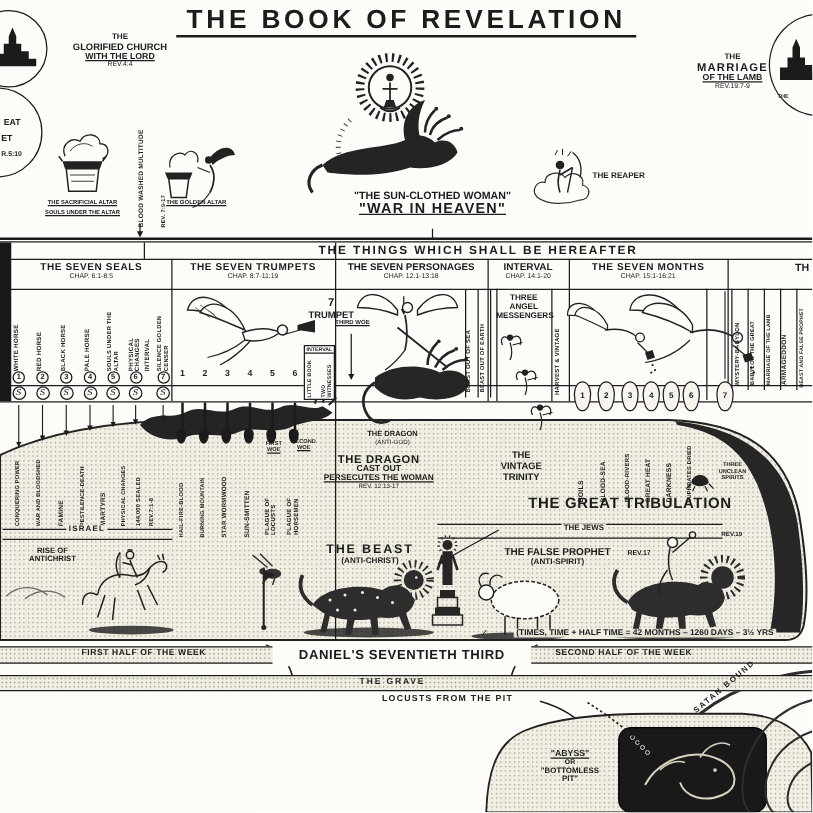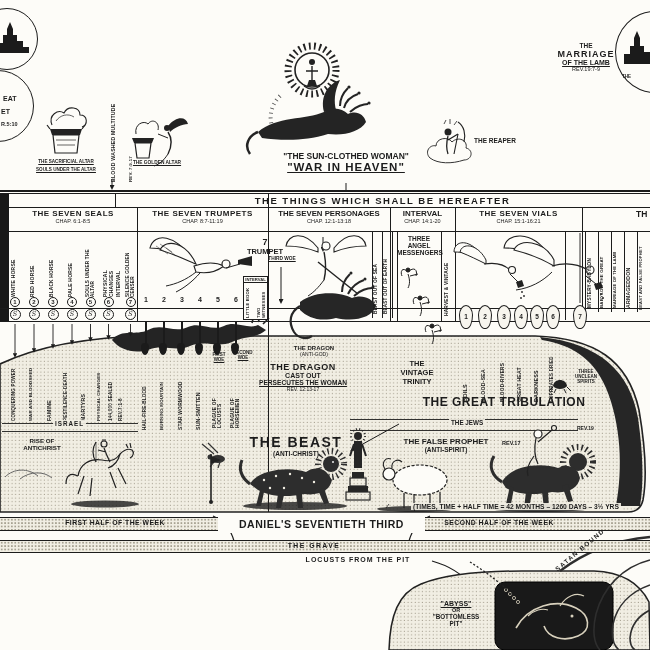--- a/index.html
+++ b/index.html
@@ -28,31 +28,40 @@
   border-radius:50% 50% 46% 46%/42% 42% 58% 58%;background:#f7f5ee;font-size:6.5px;
   font-weight:bold;text-align:center;line-height:22px}
 .patch{background:rgba(241,238,227,.92);padding:0 2px}
 .strip{position:absolute;left:0;width:650px;border-top:1.2px solid #1c1c1c;border-bottom:1.2px solid #1c1c1c}
 </style>
 </head>
 <body>
 
 <div class="stage">
 
+  <div class="abs c" style="left:0;top:4px;width:650px">
+    <span class="b" style="display:inline-block;font-size:21px;letter-spacing:3px;border-bottom:2.5px solid #1c1c1c;padding:0 8px">THE BOOK OF REVELATION</span>
+  </div>
 
   <div class="circ" style="left:-24px;top:8px;width:62px;height:62px">
     <svg width="62" height="62" viewBox="0 0 62 62">
       <path d="M20 44 V34 H26 V26 H30 V20 L33 13 L36 20 V26 H40 V32 H46 V38 H52 V44 Z" fill="#1b1b1b"></path>
     </svg>
   </div>
   <div class="circ" style="left:-38px;top:70px;width:72px;height:72px"></div>
   <div class="abs b" style="left:3px;top:95px;font-size:7px">EAT</div>
   <div class="abs b" style="left:1px;top:108px;font-size:7px">ET</div>
   <div class="abs b" style="left:1px;top:121px;font-size:5.5px">R.5:10</div>
 
+  <div class="abs c" style="left:50px;top:26px;width:92px">
+    <div class="b" style="font-size:6.5px">THE</div>
+    <div class="b" style="font-size:7.5px">GLORIFIED CHURCH</div>
+    <div class="b u" style="font-size:7px">WITH THE LORD</div>
+    <div style="font-size:5.5px">REV.4:4</div>
+  </div>
 
   <svg class="abs" style="left:36px;top:103px" width="60" height="58" viewBox="0 0 60 58">
     <path d="M16 22 C12 12 22 6 28 10 C32 2 44 4 44 12 C52 12 52 22 46 24" fill="none" stroke="#222" stroke-width="1.1"></path>
     <path d="M20 18 C24 12 32 10 38 14" fill="none" stroke="#222" stroke-width=".7"></path>
     <path d="M14 26 H46 L44 32 H16 Z" fill="#222"></path>
     <path d="M14 26 L11 22 M46 26 L49 22" stroke="#222" stroke-width="1.2"></path>
     <path d="M17 32 H43 L41 50 H19 Z" fill="none" stroke="#222" stroke-width="1.2"></path>
     <path d="M20 37 H40 M21 42 H39" stroke="#222" stroke-width=".7"></path>
   </svg>
   <div class="abs c b u" style="left:26px;top:159px;width:80px;font-size:4.6px">THE SACRIFICIAL ALTAR</div>
@@ -133,21 +142,21 @@
   </div>
   <div class="abs c" style="left:137px;top:209px;width:131px">
     <div class="b" style="font-size:8px;letter-spacing:.5px">THE SEVEN TRUMPETS</div>
     <div style="font-size:5.5px">CHAP. 8:7-11:19</div>
   </div>
   <div class="abs c" style="left:390px;top:209px;width:65px">
     <div class="b" style="font-size:8px">INTERVAL</div>
     <div style="font-size:5.5px">CHAP. 14:1-20</div>
   </div>
   <div class="abs c" style="left:455px;top:209px;width:127px">
-    <div class="b" style="font-size:8px;letter-spacing:.5px">THE SEVEN VIALS</div>
+    <div class="b" style="font-size:8px;letter-spacing:.5px">THE SEVEN MONTHS</div>
     <div style="font-size:5.5px">CHAP. 15:1-16:21</div>
   </div>
   <div class="abs b" style="left:636px;top:209px;font-size:8.5px">TH</div>
   <div class="hline" style="top:230.5px;height:1px"></div>
 
   <div class="abs" style="left:0;top:194px;width:9px;height:127px;background:#181818"></div>
   <div class="vline" style="left:137px;top:207px;height:114px"></div>
   <div class="vline" style="left:390px;top:207px;height:114px"></div>
   <div class="vline" style="left:455px;top:207px;height:114px"></div>
   <div class="vline" style="left:582px;top:207px;height:114px"></div>
@@ -452,21 +461,21 @@
   <div class="abs c" style="left:392px;top:359px;width:50px">
     <div class="b" style="font-size:7.5px">THE</div>
     <div class="b" style="font-size:7.5px">VINTAGE</div>
     <div class="b" style="font-size:7.5px">TRINITY</div>
   </div>
   <div class="abs c b" style="left:422px;top:395px;width:164px;font-size:12px;letter-spacing:.5px">THE GREAT TRIBULATION</div>
   <div class="abs b patch" style="left:449px;top:419px;font-size:6.3px">THE JEWS</div>
   <div class="abs b" style="left:577px;top:425px;font-size:5px">REV.19</div>
 
   <div class="abs c" style="left:244px;top:434px;width:104px">
-    <div class="b" style="font-size:14px;letter-spacing:1.5px">THE BEAST</div>
+    <div class="b" style="font-size:10px;letter-spacing:1.5px">THE BEAST</div>
     <div class="b" style="font-size:6.5px">(ANTI-CHRIST)</div>
   </div>
   <svg class="abs" style="left:234px;top:442px" width="120" height="70" viewBox="0 0 120 70">
     <circle cx="97" cy="22" r="13" fill="none" stroke="#2d2d2d" stroke-width="6" stroke-dasharray="1.4 3"></circle>
     <circle cx="97" cy="22" r="8" fill="#2d2d2d"></circle>
     <circle cx="99" cy="20" r="1" fill="#eee"></circle>
     <path d="M16 42 C24 28 54 24 72 30 C80 24 90 26 94 32 L98 38 C96 48 86 54 70 52 C52 56 34 54 24 48 Z" fill="#2d2d2d"></path>
     <path d="M26 48 L22 64 L27 64 L30 50 Z M44 52 L42 66 L47 66 L50 53 Z M62 52 L64 66 L69 66 L68 52 Z M84 48 L90 62 L95 61 L90 46 Z" fill="#2d2d2d"></path>
     <path d="M16 42 C8 36 4 28 8 18" fill="none" stroke="#2d2d2d" stroke-width="3"></path>
     <circle cx="30" cy="38" r="1.2" fill="#f1eee3"></circle>

